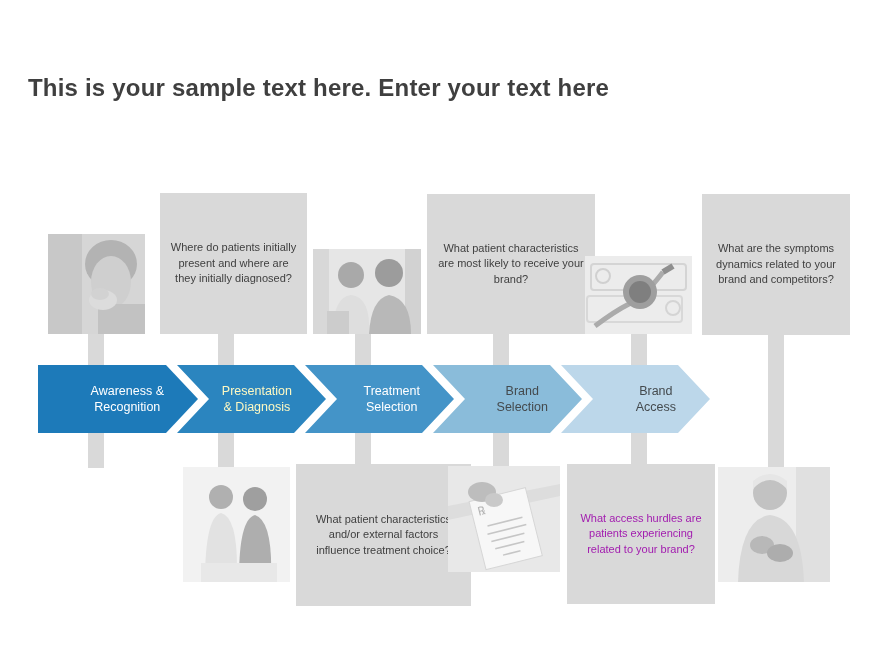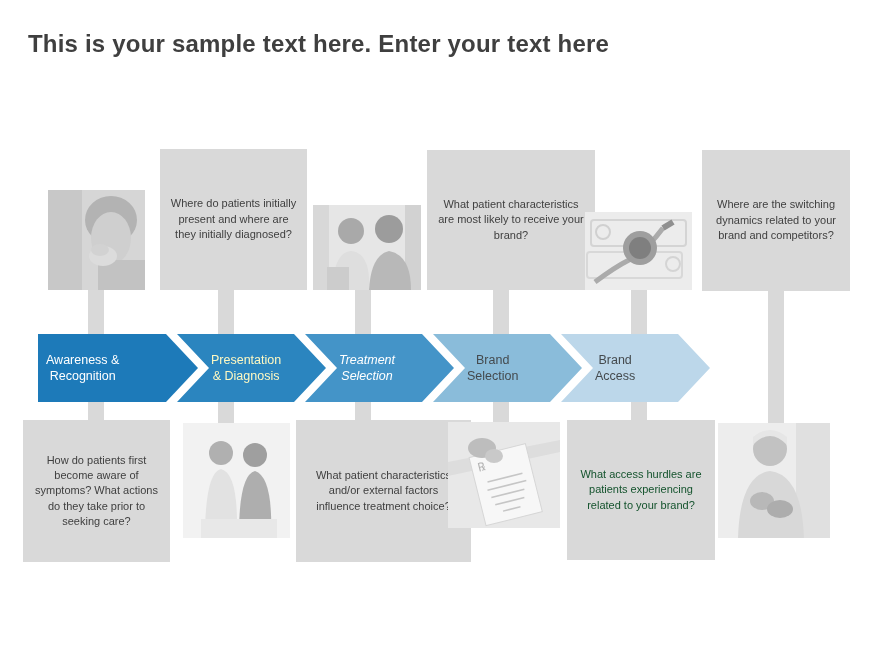--- a/index.html
+++ b/index.html
@@ -3,21 +3,21 @@
 <meta charset="utf-8">
 <style>
   * { box-sizing: border-box; margin: 0; padding: 0; }
   html, body { width: 870px; height: 653px; }
   body {
     font-family: "Liberation Sans", sans-serif;
     background: #ffffff;
     position: relative;
     overflow: hidden;
   }
-  .slide { position: absolute; inset: 0; background: #ffffff; }
+  .slide { position: absolute; inset: 0; background: #ffffff; margin-top: 44px; }
 
   .title {
     position: absolute;
     left: 28px; top: 30px;
     width: 810px;
     font-size: 24px;
     font-weight: bold;
     color: #3f3f3f;
     letter-spacing: 0.2px;
   }
@@ -53,36 +53,36 @@
     background: #e9e9e9;
     overflow: hidden;
     z-index: 2;
   }
   .photo svg { display: block; width: 100%; height: 100%; }
 
   
   .band { position: absolute; left: 0; top: 318px; width: 870px; height: 68px; z-index: 3; }
   .chev {
     position: absolute;
-    top: 16px;
+    top: 3px;
     height: 68px;
     display: flex;
     align-items: center;
-    justify-content: flex-start;
+    justify-content: flex-end;
     text-align: center;
     font-size: 12.5px;
     line-height: 1.3;
     white-space: pre-line;
   }
   .chev.first { clip-path: polygon(0 0, calc(100% - 32px) 0, 100% 50%, calc(100% - 32px) 100%, 0 100%); padding: 0 34px 0 8px; }
   .chev.notch { clip-path: polygon(0 0, calc(100% - 32px) 0, 100% 50%, calc(100% - 32px) 100%, 0 100%, 32px 50%); padding: 0 34px 0 34px; }
 
   .c1 { left: 38px;  width: 160px; }
   .c2 { left: 177px; width: 149px; }
-  .c3 { left: 305px; width: 149px; font-style: italic; }
+  .c3 { left: 305px; width: 149px; }
   .c4 { left: 433px; width: 149px; }
   .c5 { left: 561px; width: 149px; }
   .c6 { left: 689px; width: 156px; }
 
   
   .p-top-1 { left: 48px;  top: 190px; width: 97px;  height: 100px; }
   .b-top-2 { left: 160px; top: 149px; width: 147px; height: 141px; }
   .p-top-3 { left: 313px; top: 205px; width: 108px; height: 85px; }
   .b-top-4 { left: 427px; top: 150px; width: 168px; height: 140px; }
   .p-top-5 { left: 585px; top: 212px; width: 107px; height: 78px; }
@@ -158,21 +158,21 @@
       <circle cx="18" cy="20" r="7" fill="none" stroke="#d0d0d0" stroke-width="2"></circle>
       <circle cx="88" cy="52" r="7" fill="none" stroke="#d4d4d4" stroke-width="2"></circle>
       <path d="M10 70 Q30 55 44 48 Q60 40 78 16" fill="none" stroke="#ababab" stroke-width="5"></path>
       <circle cx="55" cy="36" r="17" fill="#9e9e9e"></circle>
       <circle cx="55" cy="36" r="11" fill="#7f7f7f"></circle>
       <path d="M78 16 L88 10" stroke="#8f8f8f" stroke-width="6"></path>
     </svg>
   </div>
 
   <div class="qbox b-top-6" style="background: rgb(217, 217, 217); color: rgb(64, 64, 64);">
-    <span>Where are the switching dynamics related to your brand and competitors?</span>
+    <span>What are the symptoms dynamics related to your brand and competitors?</span>
   </div>
 
   <div class="band">
     <div class="chev first c1" style="background: rgb(29, 122, 185); color: rgb(255, 255, 255);">
       <span>Awareness &amp;
 Recognition</span>
     </div>
     <div class="chev notch c2" style="background: rgb(43, 133, 191); color: #fef9c3;">
       <span>Presentation
 &amp; Diagnosis</span>
@@ -184,23 +184,20 @@
     <div class="chev notch c4" style="background: rgb(138, 188, 218); color: rgb(68, 74, 78);">
       <span>Brand
 Selection</span>
     </div>
     <div class="chev notch c5" style="background: rgb(188, 215, 234); color: rgb(68, 74, 78);">
       <span>Brand
 Access</span>
     </div>
   </div>
 
-  <div class="qbox b-bot-1" style="background: rgb(217, 217, 217); color: rgb(64, 64, 64);">
-    <span>How do patients first become aware of symptoms? What actions do they take prior to seeking care?</span>
-  </div>
 
   <div class="photo p-bot-2">
     <svg viewBox="0 0 107 115">
       <rect width="107" height="115" fill="#f2f2f2"></rect>
       <circle cx="38" cy="30" r="12" fill="#b0b0b0"></circle>
       <path d="M22 115 Q22 50 38 46 Q54 50 54 100 L22 115 Z" fill="#e2e2e2"></path>
       <circle cx="72" cy="32" r="12" fill="#9f9f9f"></circle>
       <path d="M56 112 Q56 52 72 48 Q90 54 88 112 Z" fill="#aeaeae"></path>
       <rect x="18" y="96" width="76" height="19" fill="#e8e8e8"></rect>
     </svg>
@@ -217,21 +214,21 @@
       <g transform="rotate(-14 56 60)">
         <rect x="28" y="28" width="58" height="70" fill="#f7f7f7" stroke="#d6d6d6"></rect>
         <text x="34" y="44" font-size="12" fill="#b2b2b2" font-family="Liberation Serif, serif">℞</text>
         <path d="M40 56 H76 M38 64 H78 M40 72 H74 M42 80 H72 M48 88 H66" stroke="#c6c6c6" stroke-width="1.5" fill="none"></path>
       </g>
       <ellipse cx="34" cy="26" rx="14" ry="10" fill="#bdbdbd"></ellipse>
       <ellipse cx="46" cy="34" rx="9" ry="7" fill="#c9c9c9"></ellipse>
     </svg>
   </div>
 
-  <div class="qbox b-bot-5" style="background: rgb(217, 217, 217); color: #14532d;">
+  <div class="qbox b-bot-5" style="background: rgb(217, 217, 217); color: #a21caf;">
     <span>What access hurdles are patients experiencing related to your brand?</span>
   </div>
 
   <div class="photo p-bot-6">
     <svg viewBox="0 0 112 115">
       <rect width="112" height="115" fill="#ededed"></rect>
       <rect x="78" width="34" height="115" fill="#e0e0e0"></rect>
       <circle cx="52" cy="26" r="17" fill="#c2c2c2"></circle>
       <path d="M35 22 Q52 4 69 22 L69 14 Q52 0 35 14 Z" fill="#e6e6e6"></path>
       <path d="M20 115 Q22 52 52 48 Q84 52 86 115 Z" fill="#d8d8d8"></path>

